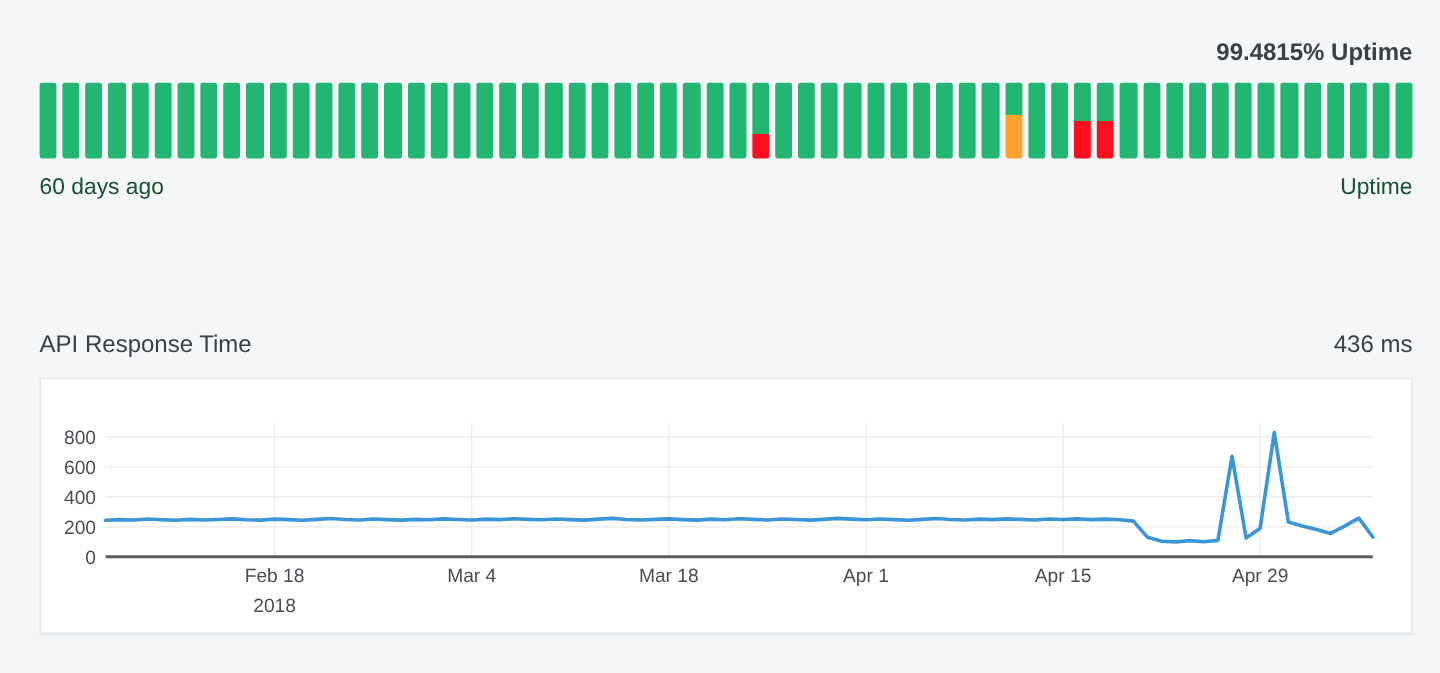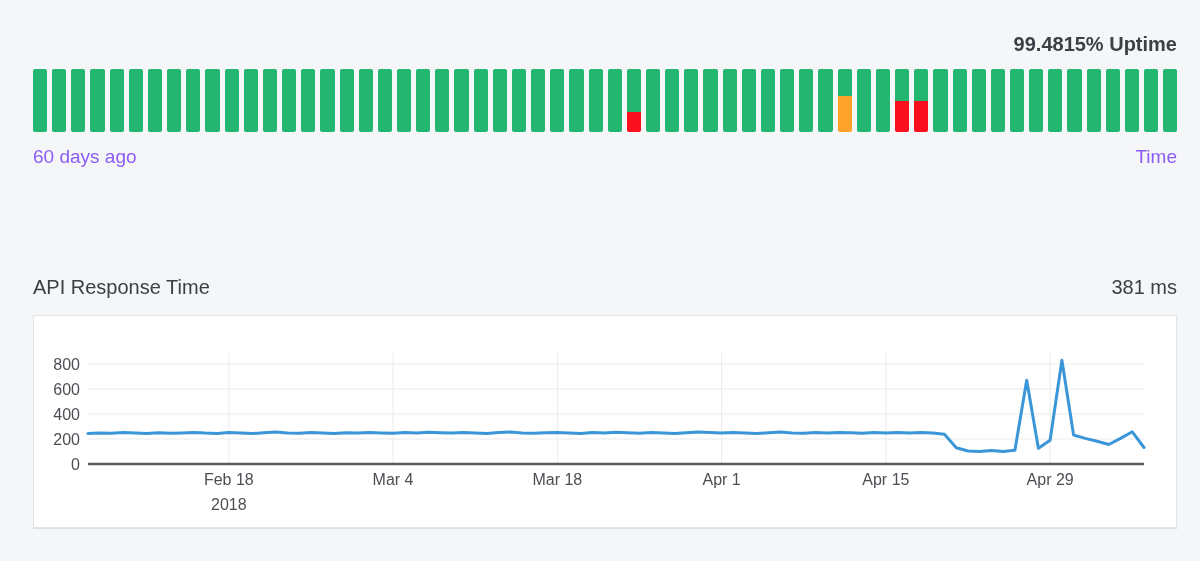--- a/index.html
+++ b/index.html
@@ -5,21 +5,21 @@
   * { margin:0; padding:0; box-sizing:border-box; }
   html,body { width:1200px; height:561px; background:#f5f6f8;
     font-family:"Liberation Sans","DejaVu Sans",sans-serif; color:#3d4248; overflow:hidden; }
   .page { padding:30px 23px 0 33px; }
 
   
   .uptime-summary-row { text-align:right; font-size:20px; line-height:28px; color:#3b4046;font-weight:bold; }
   .uptime-bars { display:flex; gap:5px; height:63px; margin-top:11px; }
   .uptime-bar { flex:1 1 0; border-radius:2px; }
   .uptime-range-row { display:flex; justify-content:space-between; margin-top:12px;
-    font-size:19px; line-height:26px; color:#8b5cf6;gap:40px; }
+    font-size:19px; line-height:26px; color:#14532d;gap:40px; }
 
   
   .section-header-row { display:flex; justify-content:space-between; align-items:flex-end;
     margin-top:103px; font-size:20px; line-height:28px; color:#3b4046; }
   .chart-card { margin-top:14px; background:#ffffff; border:1px solid #e2e5e8;
     box-shadow:0 1px 0 #dcdfe2; height:213px; }
   .chart-card svg { display:block; }
   svg text { font-family:"Liberation Sans","DejaVu Sans",sans-serif; }
 </style>
 </head>
@@ -87,26 +87,26 @@
       <div class="uptime-bar" style="background: rgb(34, 182, 112);"></div>
       <div class="uptime-bar" style="background: rgb(34, 182, 112);"></div>
       <div class="uptime-bar" style="background: rgb(34, 182, 112);"></div>
       <div class="uptime-bar" style="background: rgb(34, 182, 112);"></div>
       <div class="uptime-bar" style="background: rgb(34, 182, 112);"></div>
       <div class="uptime-bar" style="background: rgb(34, 182, 112);"></div>
     </div>
 
   <div class="uptime-range-row">
     <span>60 days ago</span>
-    <span>Time</span>
+    <span>Uptime</span>
   </div>
 
   <div class="section-header-row">
     <span>API Response Time</span>
-    <span>381 ms</span>
+    <span>436 ms</span>
   </div>
 
   <div class="chart-card">
     <svg id="rt-chart" width="1142" height="211" viewBox="0 0 1142 211">
         <line x1="54" y1="123" x2="1110" y2="123" stroke="#ebebeb" stroke-width="1"></line>
         <line x1="54" y1="98" x2="1110" y2="98" stroke="#ebebeb" stroke-width="1"></line>
         <line x1="54" y1="73" x2="1110" y2="73" stroke="#ebebeb" stroke-width="1"></line>
         <line x1="54" y1="48" x2="1110" y2="48" stroke="#ebebeb" stroke-width="1"></line>
         <line x1="194.8" y1="37" x2="194.8" y2="148" stroke="#ebebeb" stroke-width="1"></line>
         <line x1="359.06666666666666" y1="37" x2="359.06666666666666" y2="148" stroke="#ebebeb" stroke-width="1"></line>

